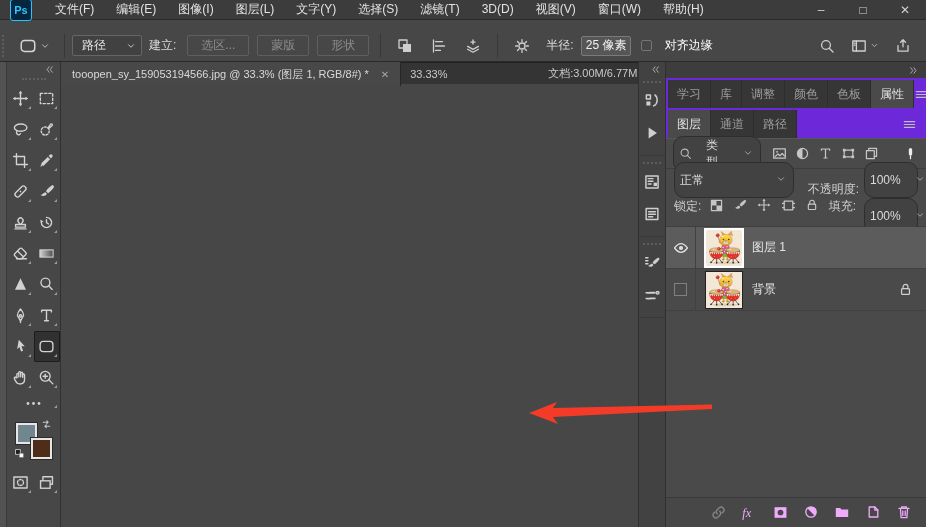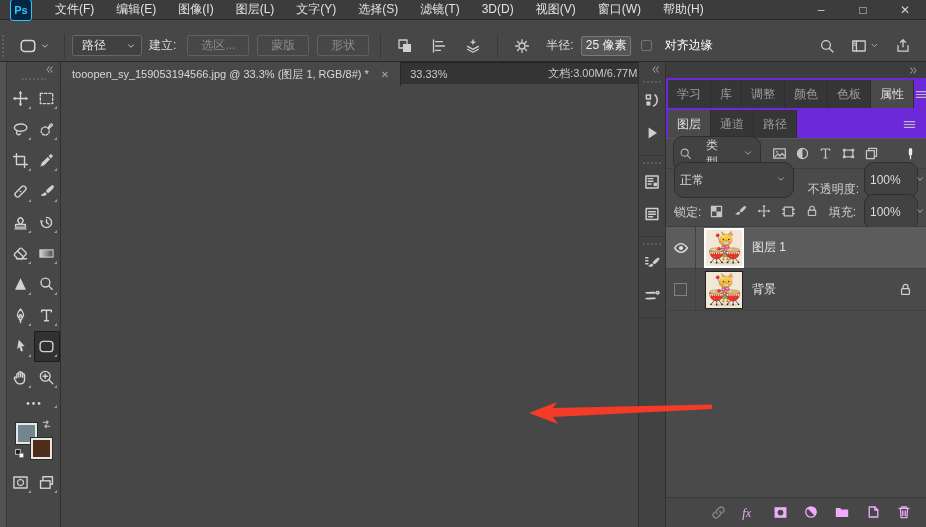--- a/index.html
+++ b/index.html
@@ -78,21 +78,21 @@
   .box{background:#424242;border:1px solid #2e2e2e;border-radius:10px;height:36px;display:flex;align-items:center;padding:0 5px;gap:14px;color:#dadada}
   .type-box{width:88px}
   .box .grow{flex:1}
   .f-ic{width:21px;height:20px;display:flex;align-items:center;justify-content:center;color:#c6c6c6}
   .f-ic .icon{width:15px;height:15px}
   .pin{margin-left:auto;color:#ededed;width:16px;height:16px}
   .blend-row{height:29px;display:flex;align-items:flex-end;padding:0 8px;gap:5px;flex:none}
   .blend-select{width:120px;justify-content:space-between}
   .small-label{color:#cfcfcf;white-space:nowrap}
   .val-box{width:54px;justify-content:space-between}
-  .lock-row{height:29px;display:flex;align-items:center;padding:0 8px;gap:8px;border-bottom:1px solid #3e3e3e;flex:none}
+  .lock-row{height:29px;display:flex;align-items:flex-start;padding:0 8px;gap:8px;border-bottom:1px solid #3e3e3e;flex:none}
   .l-ic{width:16px;height:16px;color:#c6c6c6}
   .lock-fill{margin-left:4px}
   .chev-ic{width:12px;height:12px;color:#b9b9b9}
   .search-ic{width:13px;height:13px;color:#b9b9b9}
   
   .layer-row{height:42px;display:flex;align-items:center;border-bottom:1px solid #414141;background:#4a4a4a;flex:none}
   .layer-row.selected{background:#5c5c5c}
   .vis-col{width:30px;height:100%;display:flex;align-items:center;justify-content:center;border-right:1px solid #414141;color:#e0e0e0;flex:none}
   .vis-col .icon{width:16px;height:16px}
   .vis-empty{width:13px;height:13px;border:1px solid #808080}

